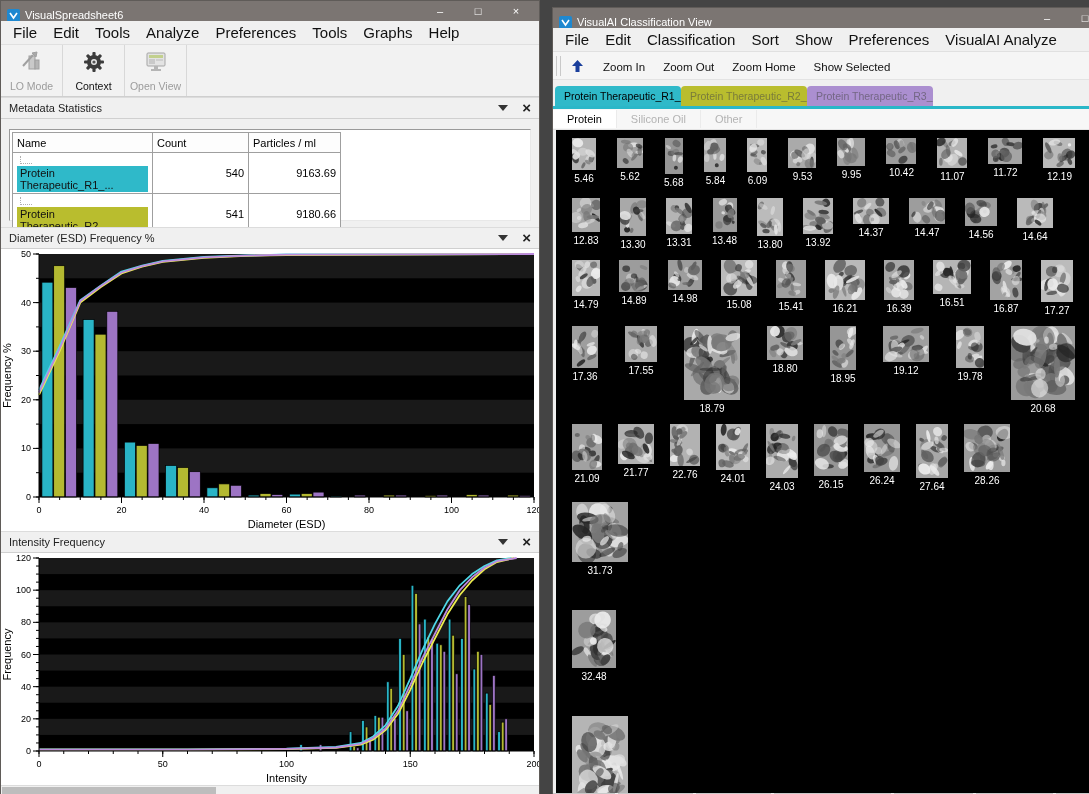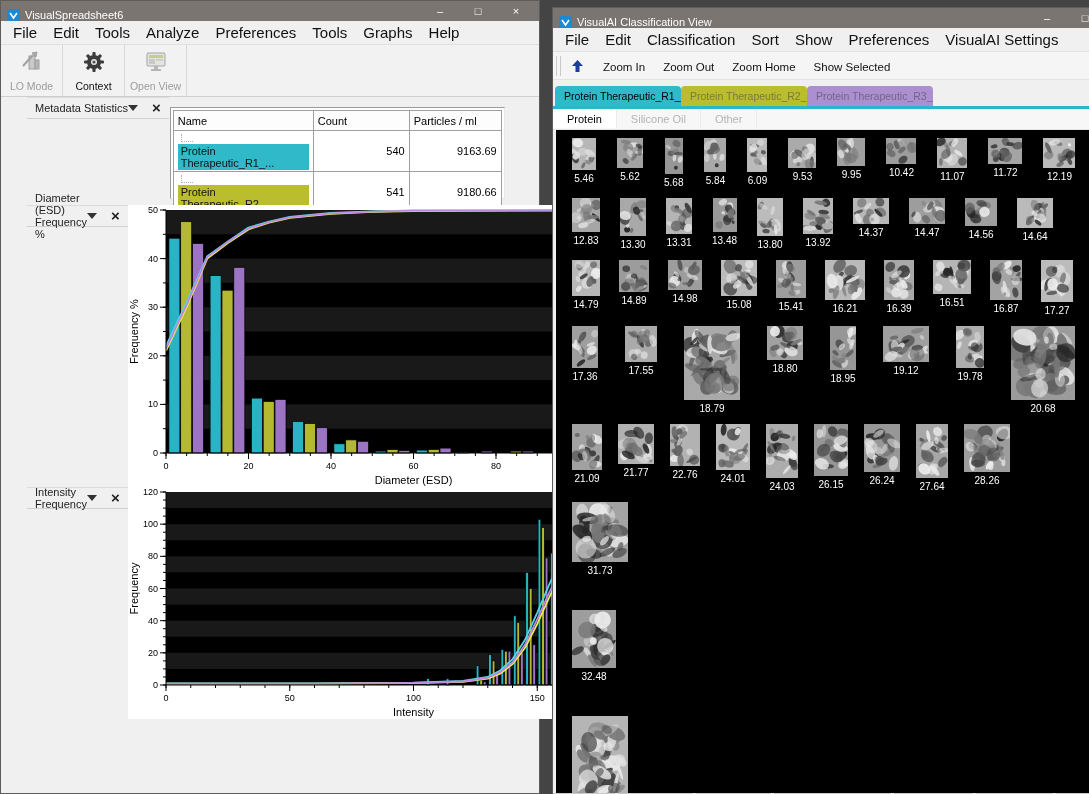--- a/index.html
+++ b/index.html
@@ -20,27 +20,27 @@
   .menu-item { font-size:15px; color:#111; padding:3px 8px; }
 
   
   .ltoolbar { height:52px; background:#f2f2f2; border-bottom:1px solid #cfcfcf; display:flex; align-items:stretch; flex:0 0 auto; }
   .ltool-btn { width:62px; display:flex; flex-direction:column; align-items:center; justify-content:center; gap:2px; border-right:1px solid #d8d8d8; }
   .ltool-btn .lbl { font-size:10.5px; }
   .ltool-btn.disabled .lbl { color:#9c9c9c; }
   .ltool-btn.enabled .lbl { color:#111; }
 
   
-  .panel { display:flex; flex-direction:row; flex:0 0 auto;margin-left:26px; }
+  .panel { display:flex; flex-direction:column; flex:0 0 auto; }
   .panel-header { height:22px; background:#f0f0f0; border-top:1px solid #dcdcdc; border-bottom:1px solid #d0d0d0; display:flex; align-items:center; padding:0 8px; }
   .panel-title { font-size:11px; color:#222; flex:1 1 auto; }
   .caret-down { width:0; height:0; border-left:5px solid transparent; border-right:5px solid transparent; border-top:6px solid #333; margin-right:14px; }
   .panel-close { font-size:15px; font-weight:bold; color:#222; line-height:14px; }
 
-  .meta-body { height:108px; background:#f0f0f0; padding:10px 8px 0 1px; }
+  .meta-body { height:108px; background:#f0f0f0; padding:10px 8px 0 8px; }
   .meta-inner { background:#fff; border:1px solid #9a9a9a; border-right-color:#e8e8e8; border-bottom-color:#e8e8e8; height:92px; padding:2px; }
   table.meta { border-collapse:collapse; font-size:11px; }
   table.meta th { font-weight:normal; text-align:left; border:1px solid #9f9f9f; padding:2px 4px; height:20px; background:#fdfdfd; }
   table.meta td { border:1px solid #9f9f9f; padding:1px 4px; height:15px; background:#fff; }
   td.namecell { padding:1px 0 1px 0; }
   .tree-stub { display:inline-block; width:12px; height:8px; border-bottom:1px dotted #b0b0b0; border-left:1px dotted #b0b0b0; margin:0 1px 2px 3px; vertical-align:middle; }
   .name-chip { display:inline-block; padding:1px 3px; font-size:11px; color:#111; }
   td.num { text-align:right; }
 
   .chart-box { background:#fff; flex:1 1 auto; }
@@ -469,21 +469,21 @@
         <span class="win-btn">×</span>
       </span>
     </div>
     <div class="menubar" id="rmenu">
         <span class="menu-item">File</span>
         <span class="menu-item">Edit</span>
         <span class="menu-item">Classification</span>
         <span class="menu-item">Sort</span>
         <span class="menu-item">Show</span>
         <span class="menu-item">Preferences</span>
-        <span class="menu-item">VisualAI Settings</span>
+        <span class="menu-item">VisualAI Analyze</span>
       </div>
     <div class="rtoolbar">
       <span class="grip"></span>
       <span class="up-arrow-wrap">
         <svg width="13" height="14">
             <path d="M6.5 1 L12 7 L8.5 7 L8.5 13 L4.5 13 L4.5 7 L1 7 Z" fill="#1a3f9c"></path>
           </svg>
       </span>
       <span id="rtool-buttons"><span class="rtool-btn">Zoom In</span><span class="rtool-btn">Zoom Out</span><span class="rtool-btn">Zoom Home</span><span class="rtool-btn">Show Selected</span></span>
     </div>

